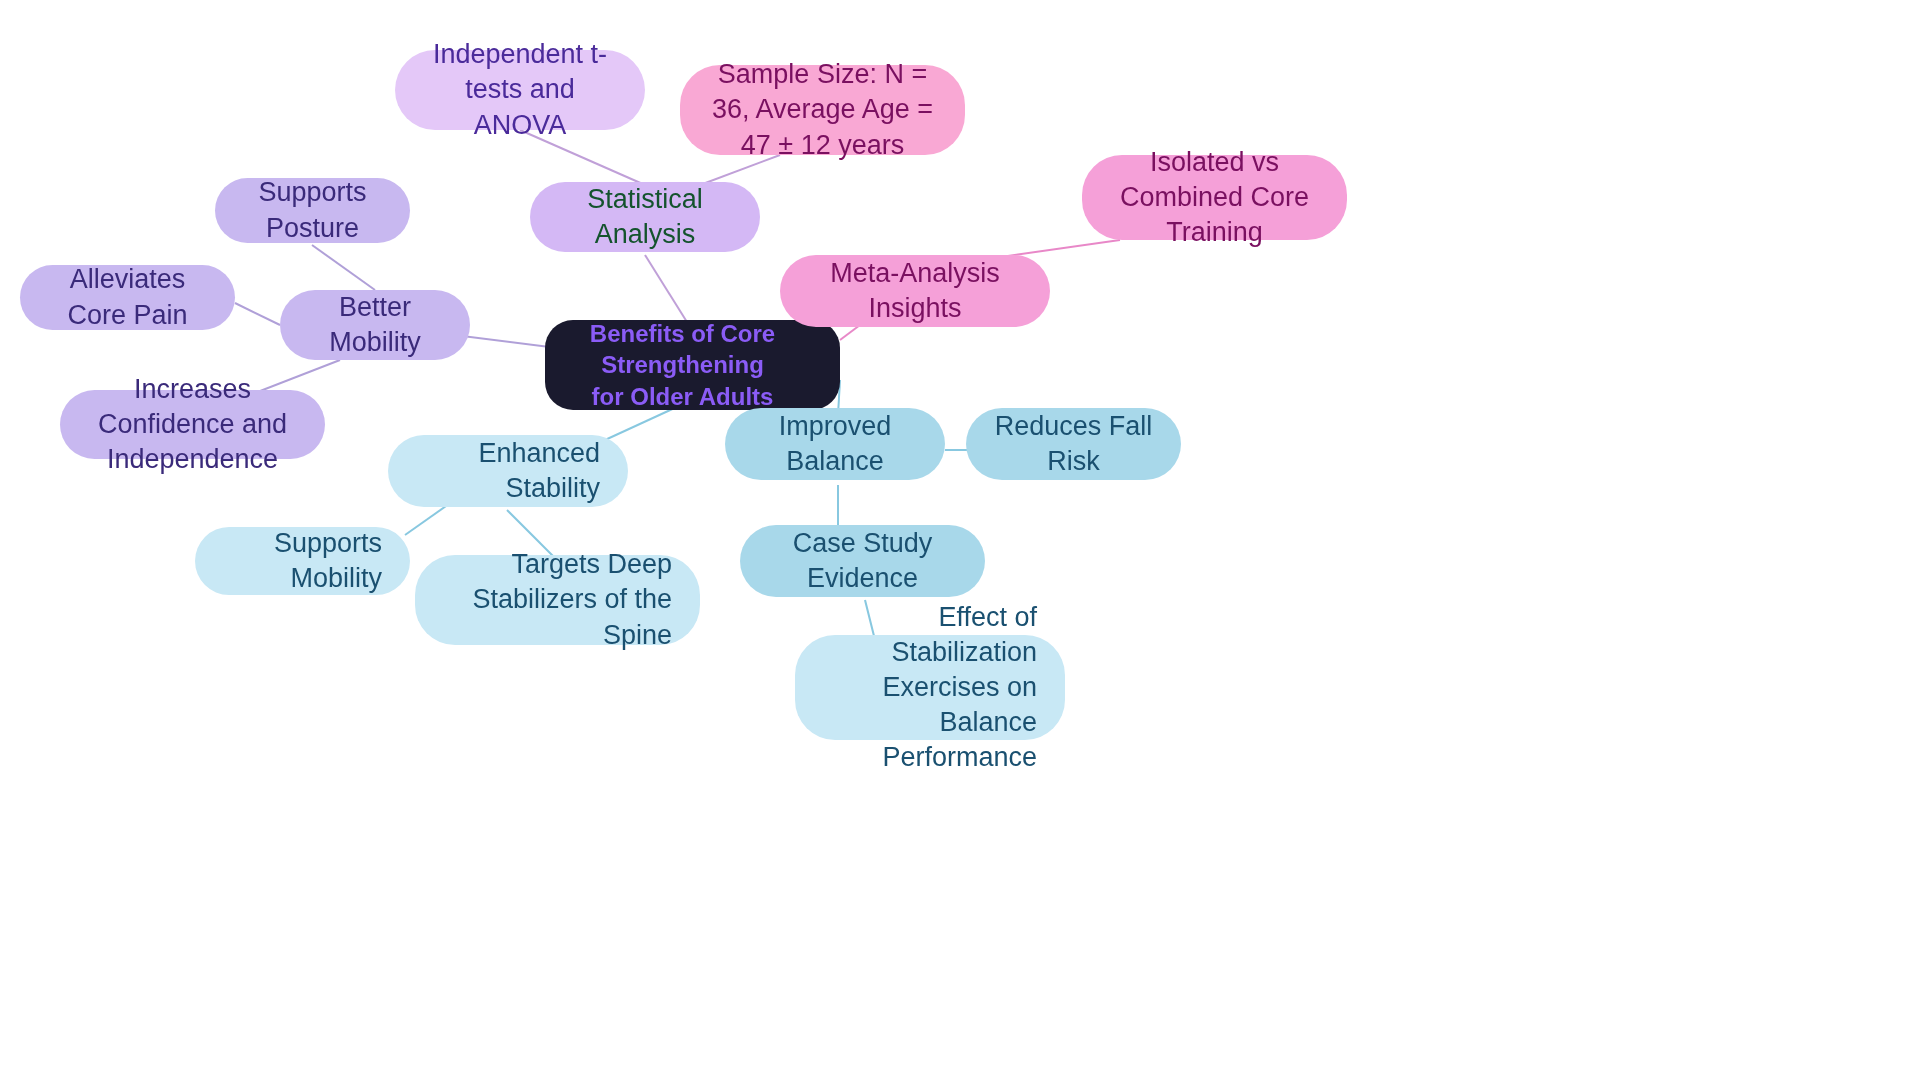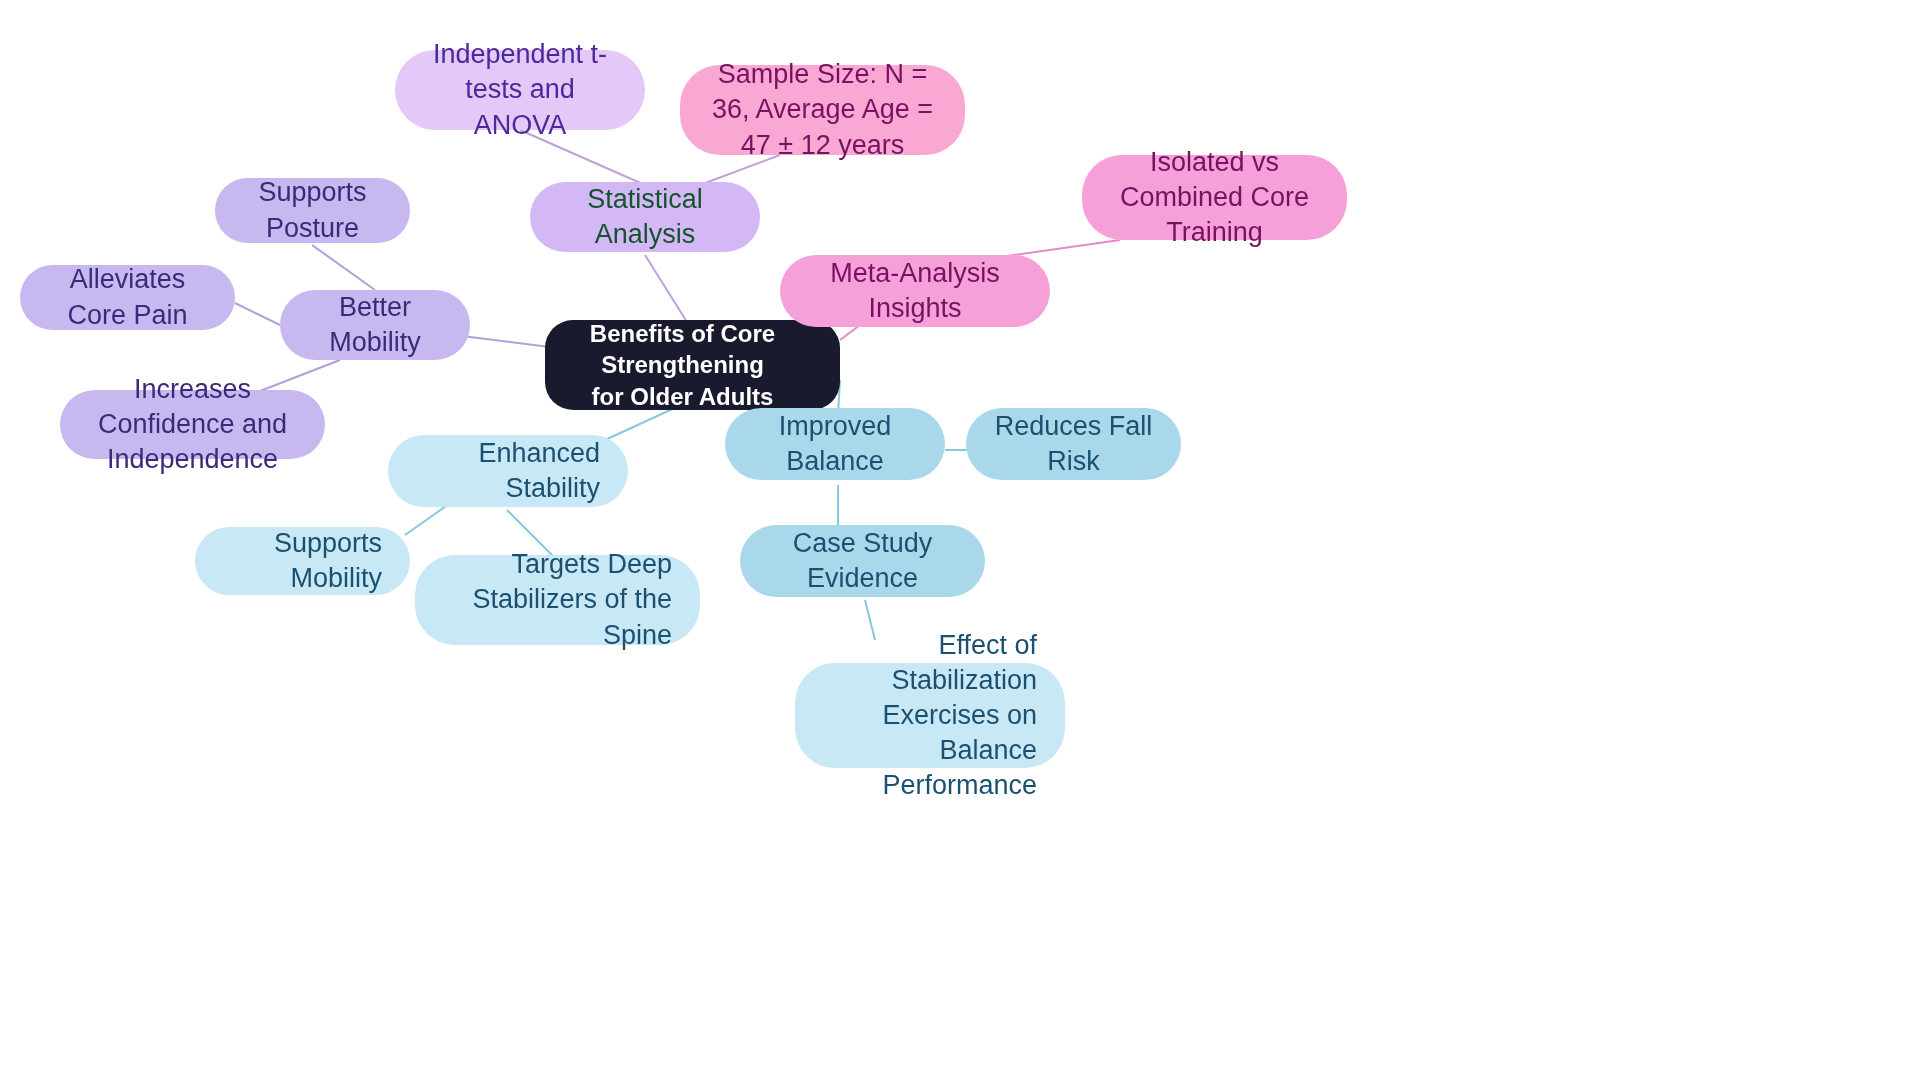--- a/index.html
+++ b/index.html
@@ -27,21 +27,21 @@
       justify-content: center;
       text-align: center;
       padding: 18px 28px;
       font-size: 27px;
       font-weight: 500;
       z-index: 1;
       line-height: 1.3;
     }
     .node-center {
       background: #1a1a2e;
-      color: #ffffff;
+      color: #8b5cf6;
       font-size: 24px;
       font-weight: 600;
       border-radius: 28px;
       padding-left: 8px;
     }
     .node-purple {
       background: #c8b8f0;
       color: #3a2a7a;
     }
     .node-pink {
@@ -125,13 +125,13 @@
 <div class="node node-light-blue" style="left:195px; top:527px; width:215px; height:68px;">Supports Mobility</div>
 
 <div class="node node-light-blue" style="left:415px; top:555px; width:285px; height:90px;">Targets Deep Stabilizers of the Spine</div>
 
 <div class="node node-blue" style="left:725px; top:408px; width:220px; height:72px;">Improved Balance</div>
 
 <div class="node node-blue" style="left:966px; top:408px; width:215px; height:72px;">Reduces Fall Risk</div>
 
 <div class="node node-blue" style="left:740px; top:525px; width:245px; height:72px;">Case Study Evidence</div>
 
-<div class="node node-light-blue" style="left:795px; top:635px; width:270px; height:105px;margin-top:28px;">Effect of Stabilization Exercises on Balance Performance</div>
+<div class="node node-light-blue" style="left:795px; top:635px; width:270px; height:105px;">Effect of Stabilization Exercises on Balance Performance</div>
 
 </body></html>

